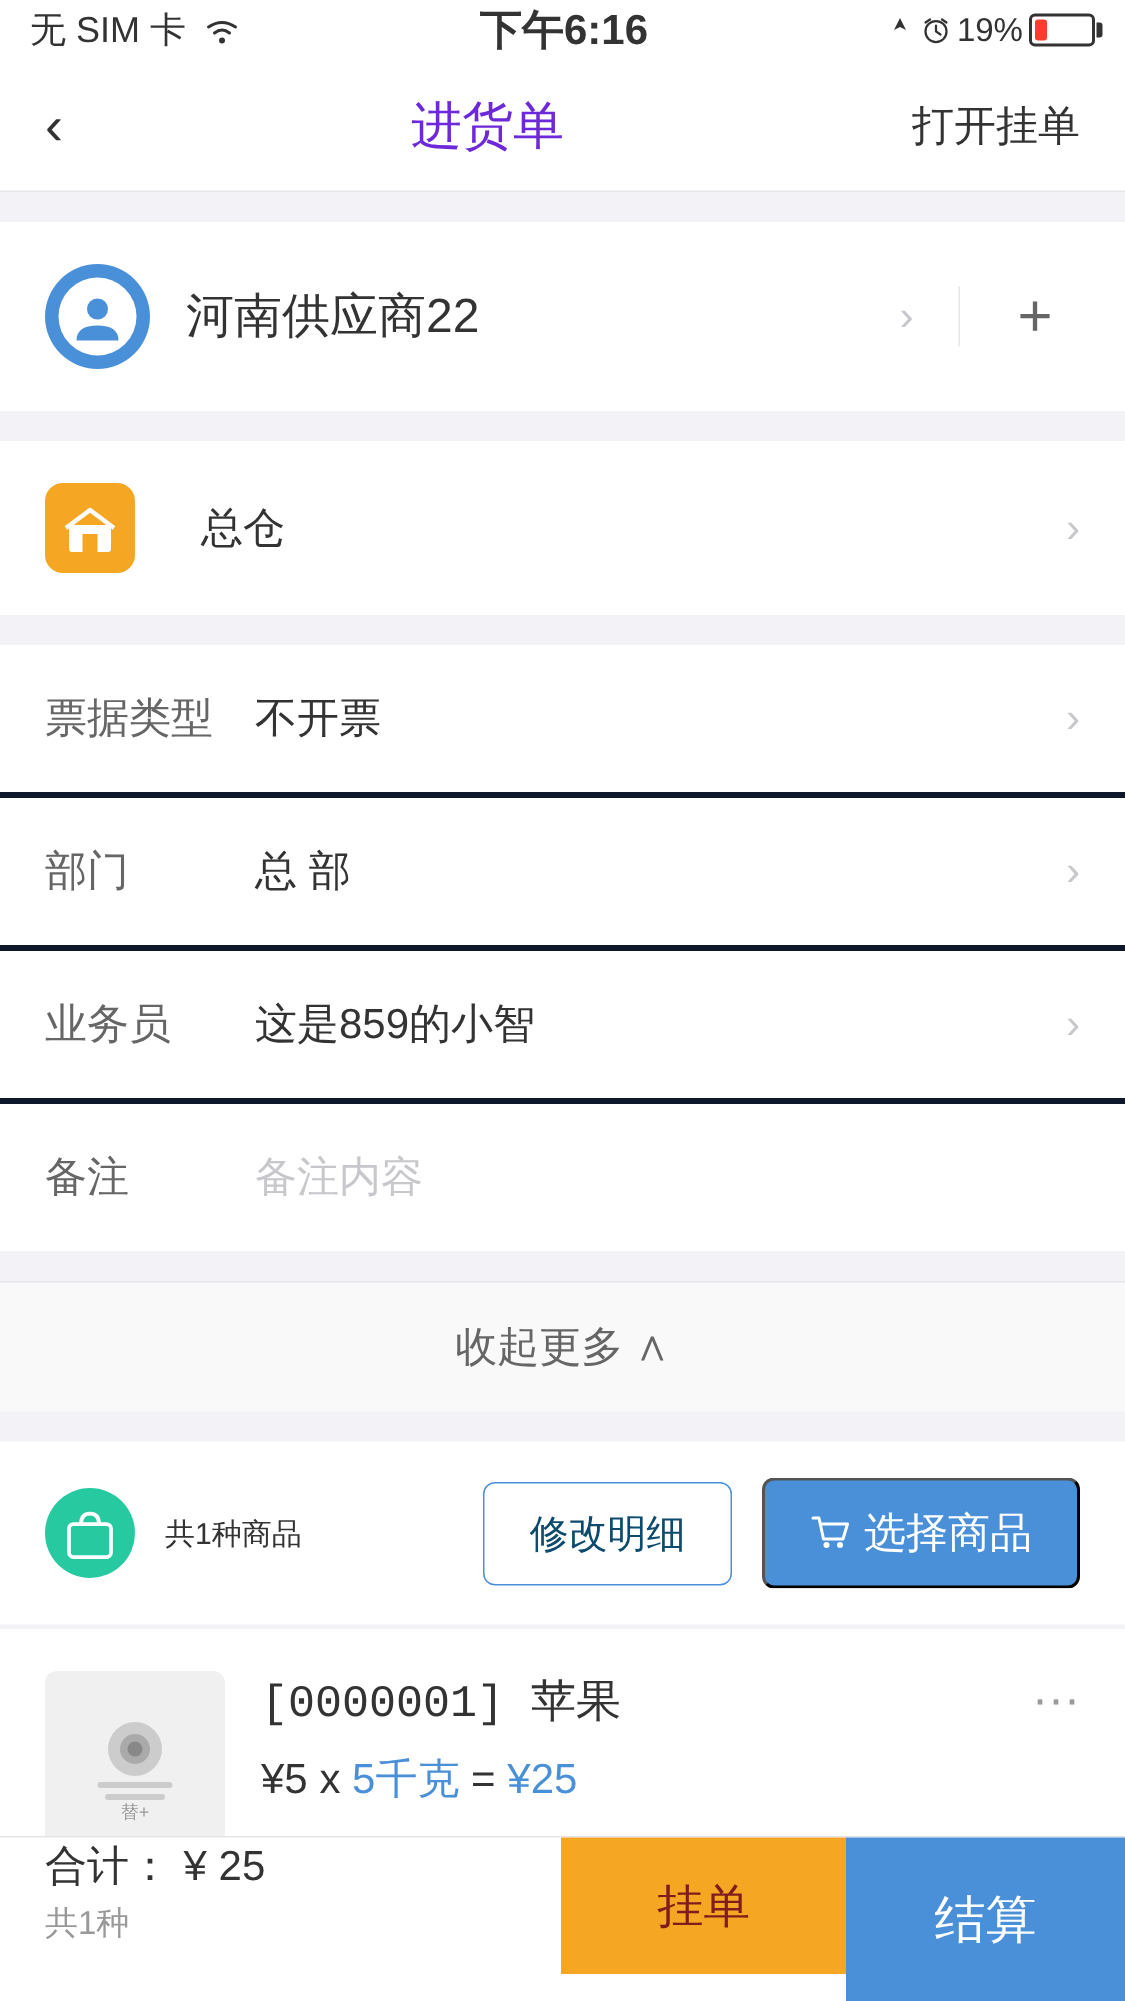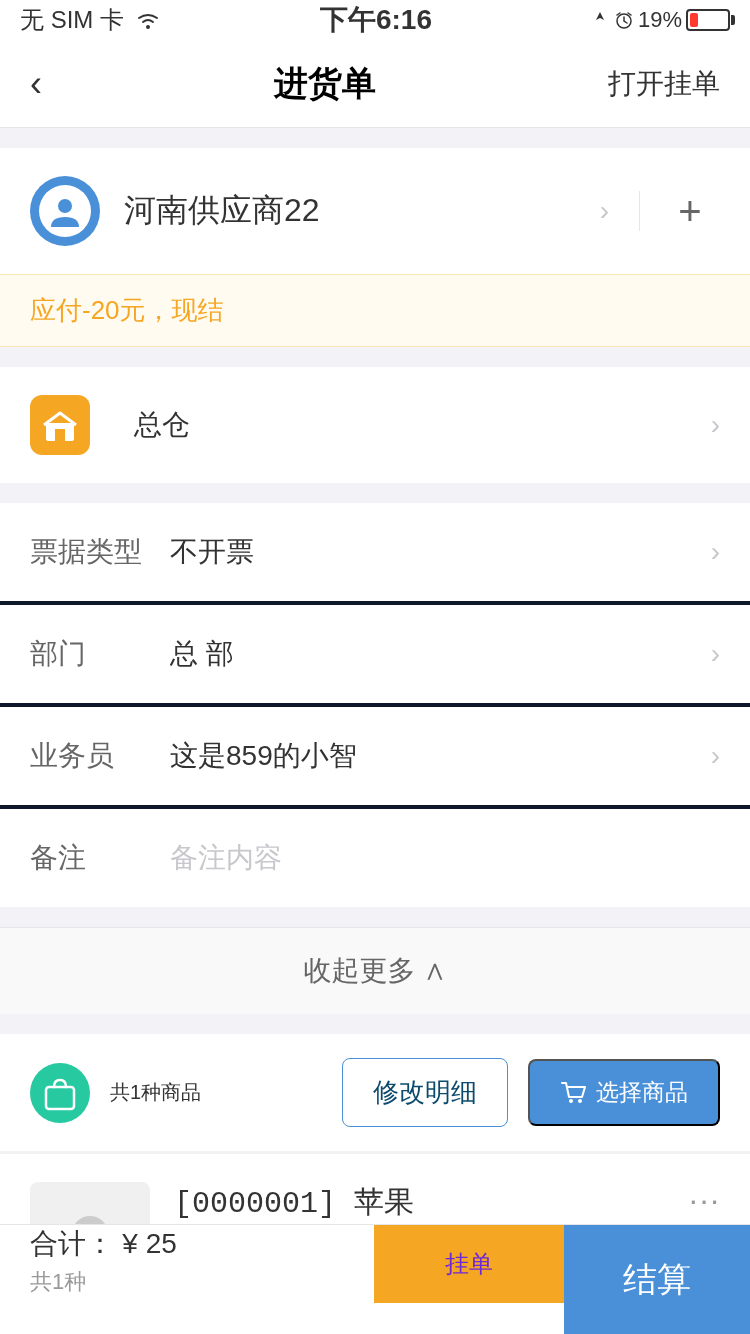--- a/index.html
+++ b/index.html
@@ -43,21 +43,21 @@
     .nav-bar {
       height: 88px;
       background: #fff;
       display: flex;
       align-items: center;
       justify-content: space-between;
       padding: 0 30px;
       border-bottom: 1px solid #e5e5ea;
     }
     .nav-back { font-size: 36px; color: #333; cursor: pointer; font-weight: 300; }
-    .nav-title { font-size: 34px; font-weight: 700; color: #000000; }
+    .nav-title { font-size: 34px; font-weight: 400; color: #6d28d9; }
     .nav-action { font-size: 28px; color: #333; cursor: pointer; }
 
     
     .content { background: #f2f2f7; }
 
     
     .section {
       background: #fff;
       margin-top: 20px;
     }
@@ -162,21 +162,21 @@
       padding: 16px 30px;
       border-radius: 8px;
       font-size: 26px;
       cursor: pointer;
     }
     .btn-primary {
       background: #4a90d9;
       color: #fff;
       padding: 16px 30px;
       border-radius: 8px;
-      font-size: 23px;
+      font-size: 28px;
       cursor: pointer;
       display: flex; align-items: center; gap: 8px;
     }
 
     
     .product-item {
       background: #fff;
       display: flex;
       align-items: flex-start;
       padding: 28px 30px;
@@ -210,24 +210,24 @@
       border-top: 1px solid #e5e5ea;
     }
     .bottom-total {
       flex: 1;
       padding: 0 30px;
     }
     .total-amount { font-size: 30px; color: #333; }
     .total-amount span { font-size: 28px; }
     .total-count { font-size: 22px; color: #999; margin-top: 4px; }
     .btn-hang {
-      width: 190px; height: 78px;
+      width: 190px; height: 91px;
       background: #f5a623;
-      color: #6d28d9;
-      font-size: 24px;
+      color: #7f1d1d;
+      font-size: 31px;
       display: flex; align-items: center; justify-content: center;
       cursor: pointer;
     }
     .btn-checkout {
       width: 186px; height: 110px;
       background: #4a90d9;
       color: #fff;
       font-size: 34px;
       display: flex; align-items: center; justify-content: center;
       cursor: pointer;
@@ -280,21 +280,20 @@
             <circle cx="18" cy="13" r="7" fill="#4a90d9"></circle>
             <path d="M4 34 Q4 24 18 24 Q32 24 32 34" fill="#4a90d9"></path>
           </svg>
         </div>
       </div>
       <span class="supplier-name">河南供应商22</span>
       <span class="supplier-arrow arrow-right">›</span>
       <div class="divider-v"></div>
       <span class="supplier-add">+</span>
     </div>
-    <div class="notice-banner">应付-20元，现结</div>
   </div>
 
   <div class="section">
     <div class="warehouse-row">
       <div class="form-row-icon">
         <svg width="36" height="36" viewBox="0 0 36 36">
           <rect x="4" y="16" width="28" height="18" fill="#fff" rx="2"></rect>
           <path d="M2 18 L18 6 L34 18" fill="none" stroke="#fff" stroke-width="3" stroke-linejoin="round"></path>
           <rect x="13" y="22" width="10" height="12" fill="#f5a623"></rect>
         </svg>

